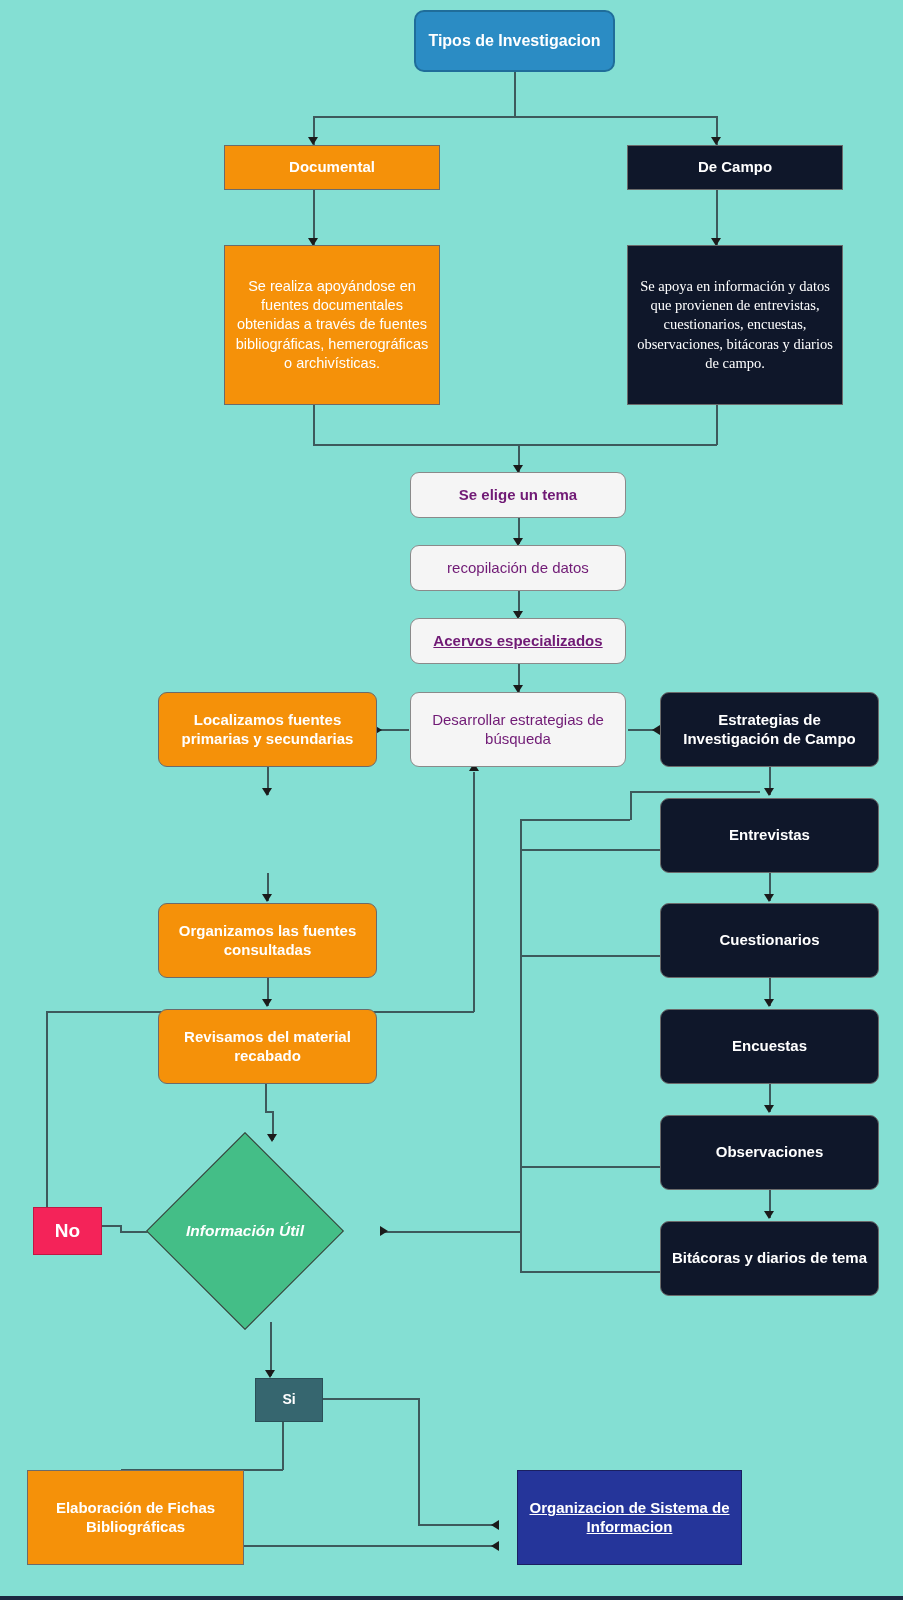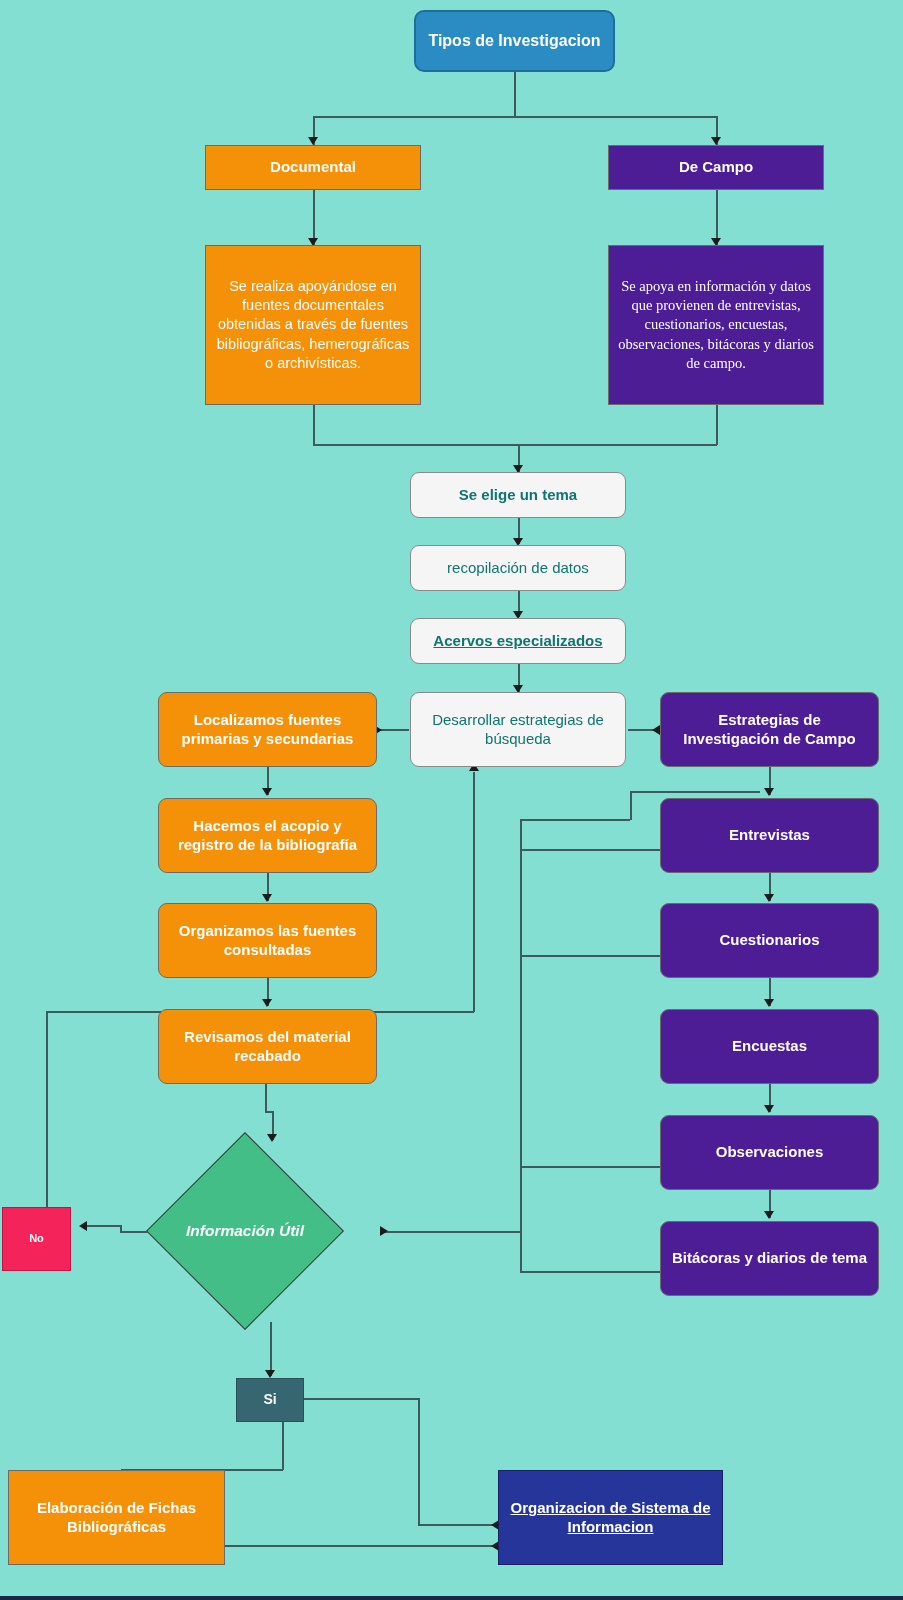--- a/index.html
+++ b/index.html
@@ -22,25 +22,25 @@
     justify-content:center;
     text-align:center;
     border:1px solid #3b3b3b;
     color:#ffffff;
     font-weight:bold;
     line-height:1.22;
     padding:4px 8px;
     z-index:3;
   }
   .rnd{border-radius:9px;}
-  .sq{border-radius:0;}
+  .sq{border-radius:0;margin-left:19px;}
   .blue-top{background:#2B8CC4;border:2px solid #1f6d9a;border-radius:10px;font-size:16px;}
   .orange{background:#F59109;border-color:#6b6b6b;}
-  .red{background:#4c1d95;border-color:#6b6b6b;}
-  .white{background:#F5F5F5;color:#0f766e;border:1px solid #8a8a8a;border-radius:9px;}
+  .red{background:#0f172a;border-color:#6b6b6b;}
+  .white{background:#F5F5F5;color:#701a75;border:1px solid #8a8a8a;border-radius:9px;}
   .white.light{font-weight:normal;}
   .navy{background:#25359A;border-color:#1a2060;}
   .teal{background:#36666F;border-color:#2a4f57;}
   .pink{background:#F42359;border-color:#c01743;}
   .desc{font-weight:normal;font-size:14.5px;line-height:1.32;}
 
   .diamond{
     position:absolute;
     z-index:3;
   }
@@ -184,21 +184,20 @@
   <div class="node white" style="left:410px;top:472px;width:216px;height:46px;font-size:15px;">Se elige un tema</div>
 
   <div class="node white light" style="left:410px;top:545px;width:216px;height:46px;font-size:15px;">recopilación de datos</div>
 
   <div class="node white" style="left:410px;top:618px;width:216px;height:46px;font-size:15px;text-decoration:underline;">Acervos especializados</div>
 
   <div class="node white light" style="left:410px;top:692px;width:216px;height:75px;font-size:15px;">Desarrollar estrategias de búsqueda</div>
 
   <div class="node orange rnd" style="left:158px;top:692px;width:219px;height:75px;font-size:15px;">Localizamos fuentes primarias y secundarias</div>
 
-  <div class="node orange rnd" style="left:158px;top:798px;width:219px;height:75px;font-size:15px;">Hacemos el acopio y registro de la bibliografía</div>
 
   <div class="node orange rnd" style="left:158px;top:903px;width:219px;height:75px;font-size:15px;">Organizamos las fuentes consultadas</div>
 
   <div class="node orange rnd" style="left:158px;top:1009px;width:219px;height:75px;font-size:15px;">Revisamos del material recabado</div>
 
   <div class="node red rnd" style="left:660px;top:692px;width:219px;height:75px;font-size:15px;">Estrategias de Investigación de Campo</div>
 
   <div class="node red rnd" style="left:660px;top:798px;width:219px;height:75px;font-size:15px;">Entrevistas</div>
 
   <div class="node red rnd" style="left:660px;top:903px;width:219px;height:75px;font-size:15px;">Cuestionarios</div>
@@ -207,21 +206,21 @@
 
   <div class="node red rnd" style="left:660px;top:1009px;width:219px;height:75px;font-size:15px;">Encuestas</div>
 
   <div class="node red rnd" style="left:660px;top:1221px;width:219px;height:75px;font-size:15px;">Bitácoras y diarios de tema</div>
 
   <div class="diamond" style="left:175px;top:1161px;width:140px;height:140px;">
     <div class="dshape"></div>
     <div class="dlabel" style="left:-60px;width:260px;font-style:italic;">Información Útil</div>
   </div>
 
-  <div class="node pink sq" style="left:2px;top:1207px;width:69px;height:64px;font-size:11px;">No</div>
+  <div class="node pink sq" style="left:14px;top:1207px;width:69px;height:48px;font-size:19px;">No</div>
 
   <div class="node teal sq" style="left:236px;top:1378px;width:68px;height:44px;font-size:14px;">Si</div>
 
   <div class="node orange sq" style="left:8px;top:1470px;width:217px;height:95px;font-size:15px;">Elaboración de Fichas Bibliográficas</div>
 
   <div class="node navy sq" style="left:498px;top:1470px;width:225px;height:95px;font-size:15px;text-decoration:underline;">Organizacion de Sistema de Informacion</div>
 
   <div class="botbar"></div>
 </div>
 

